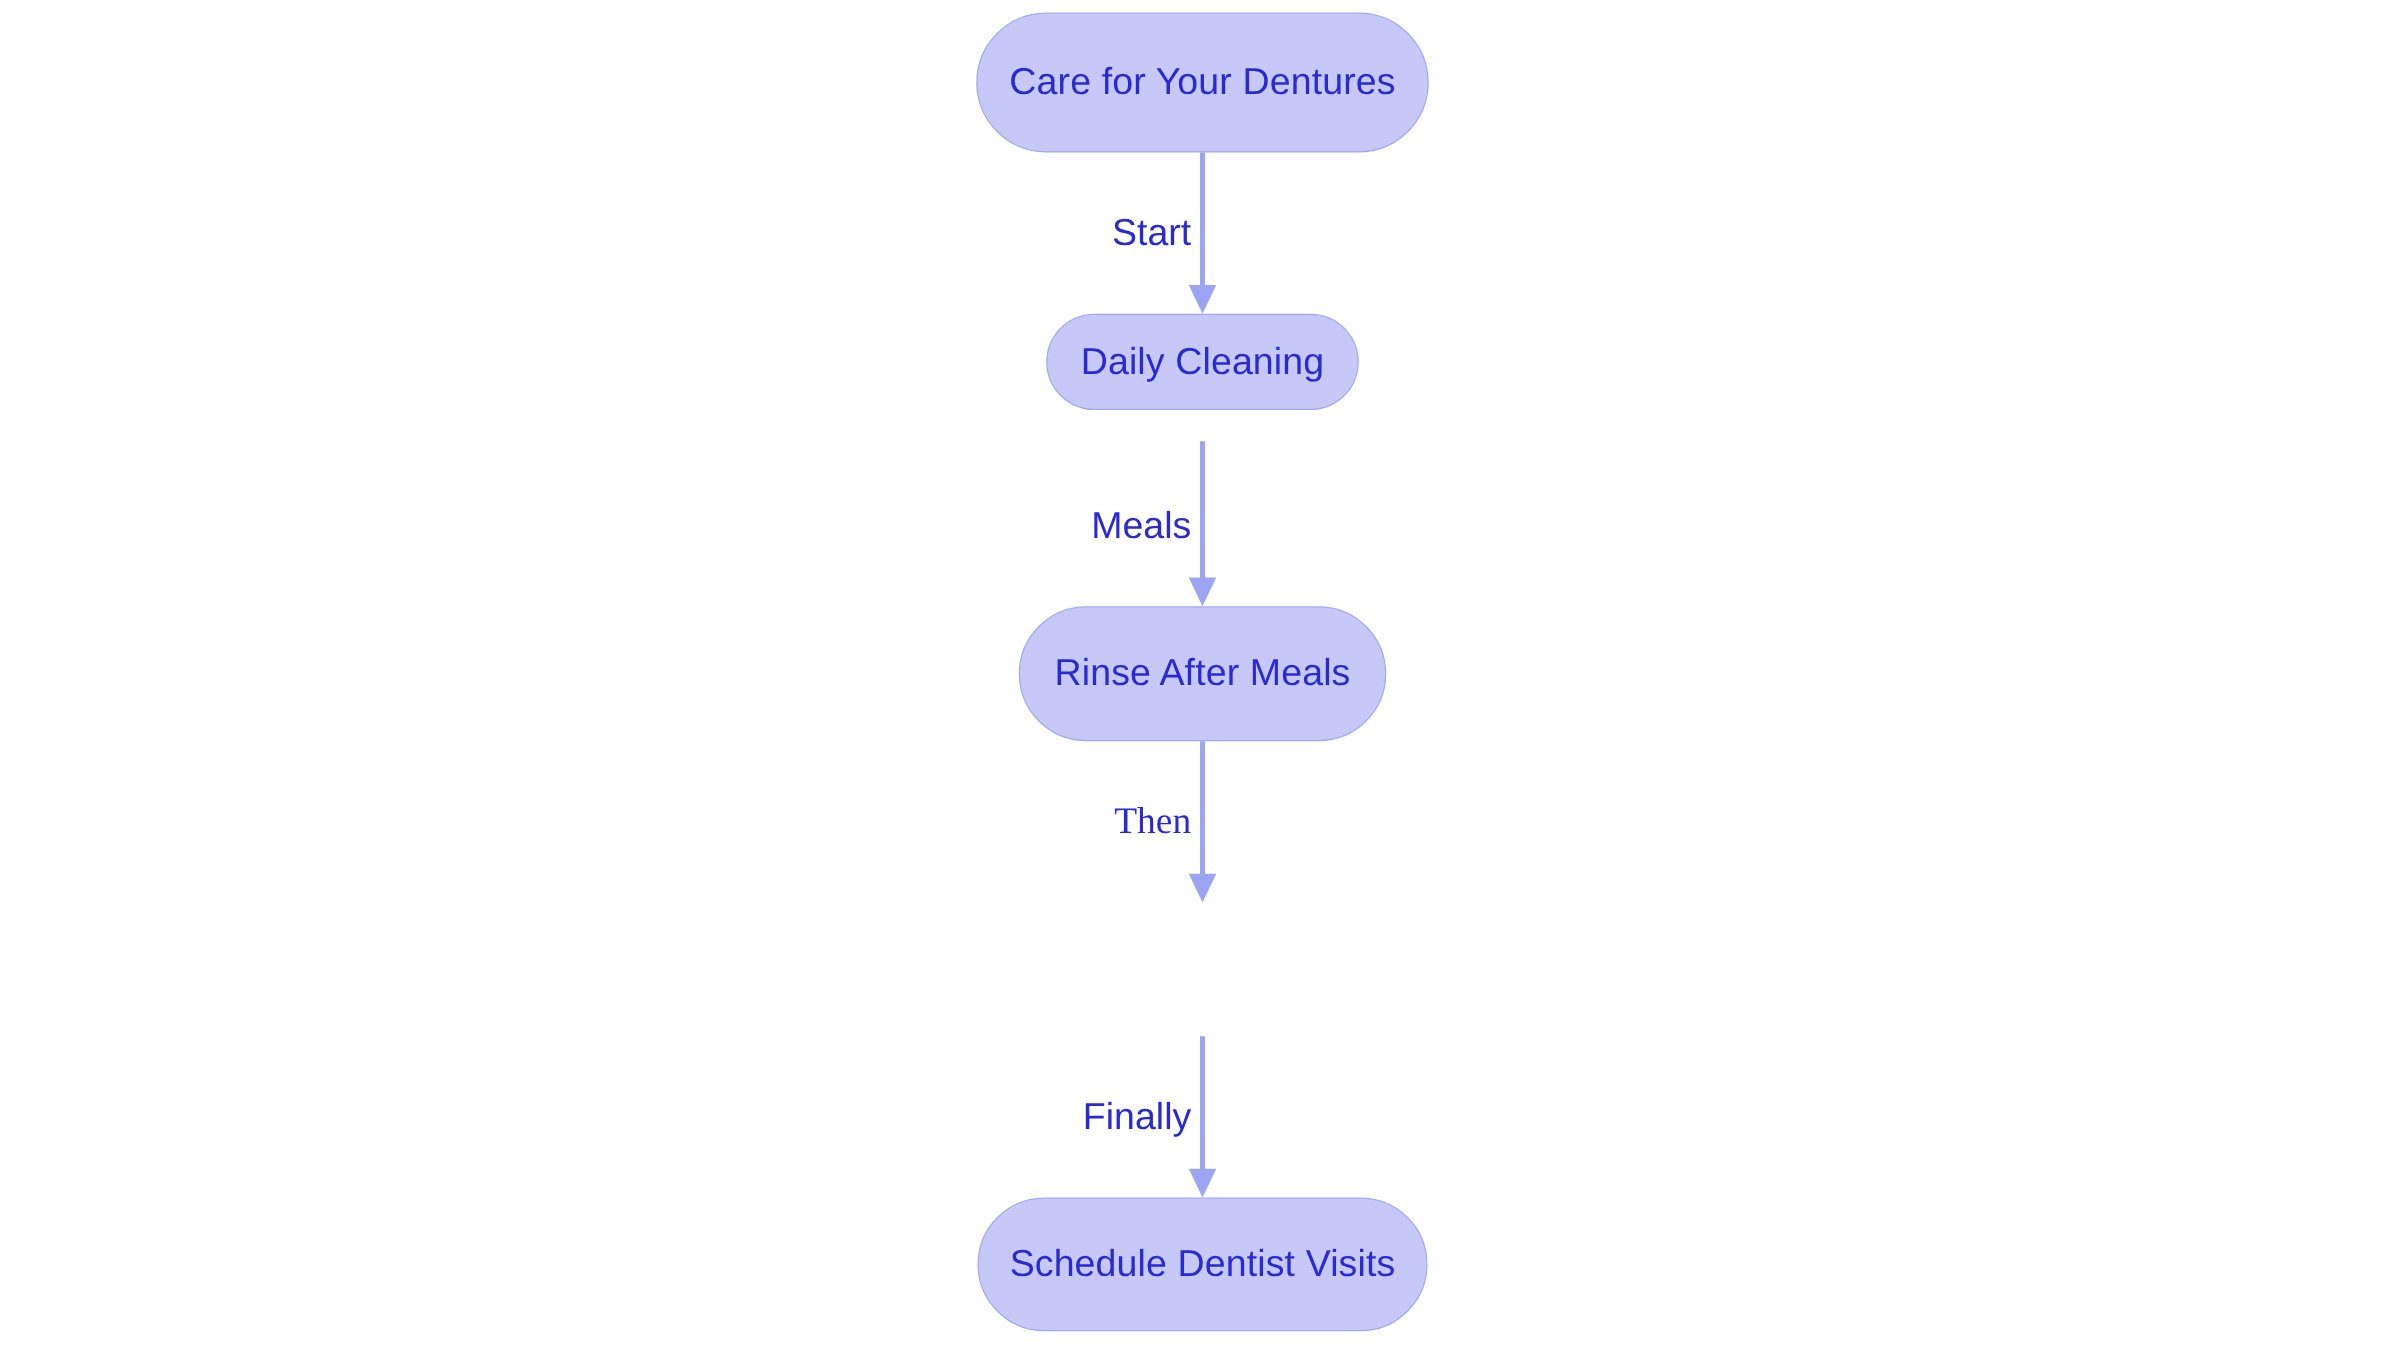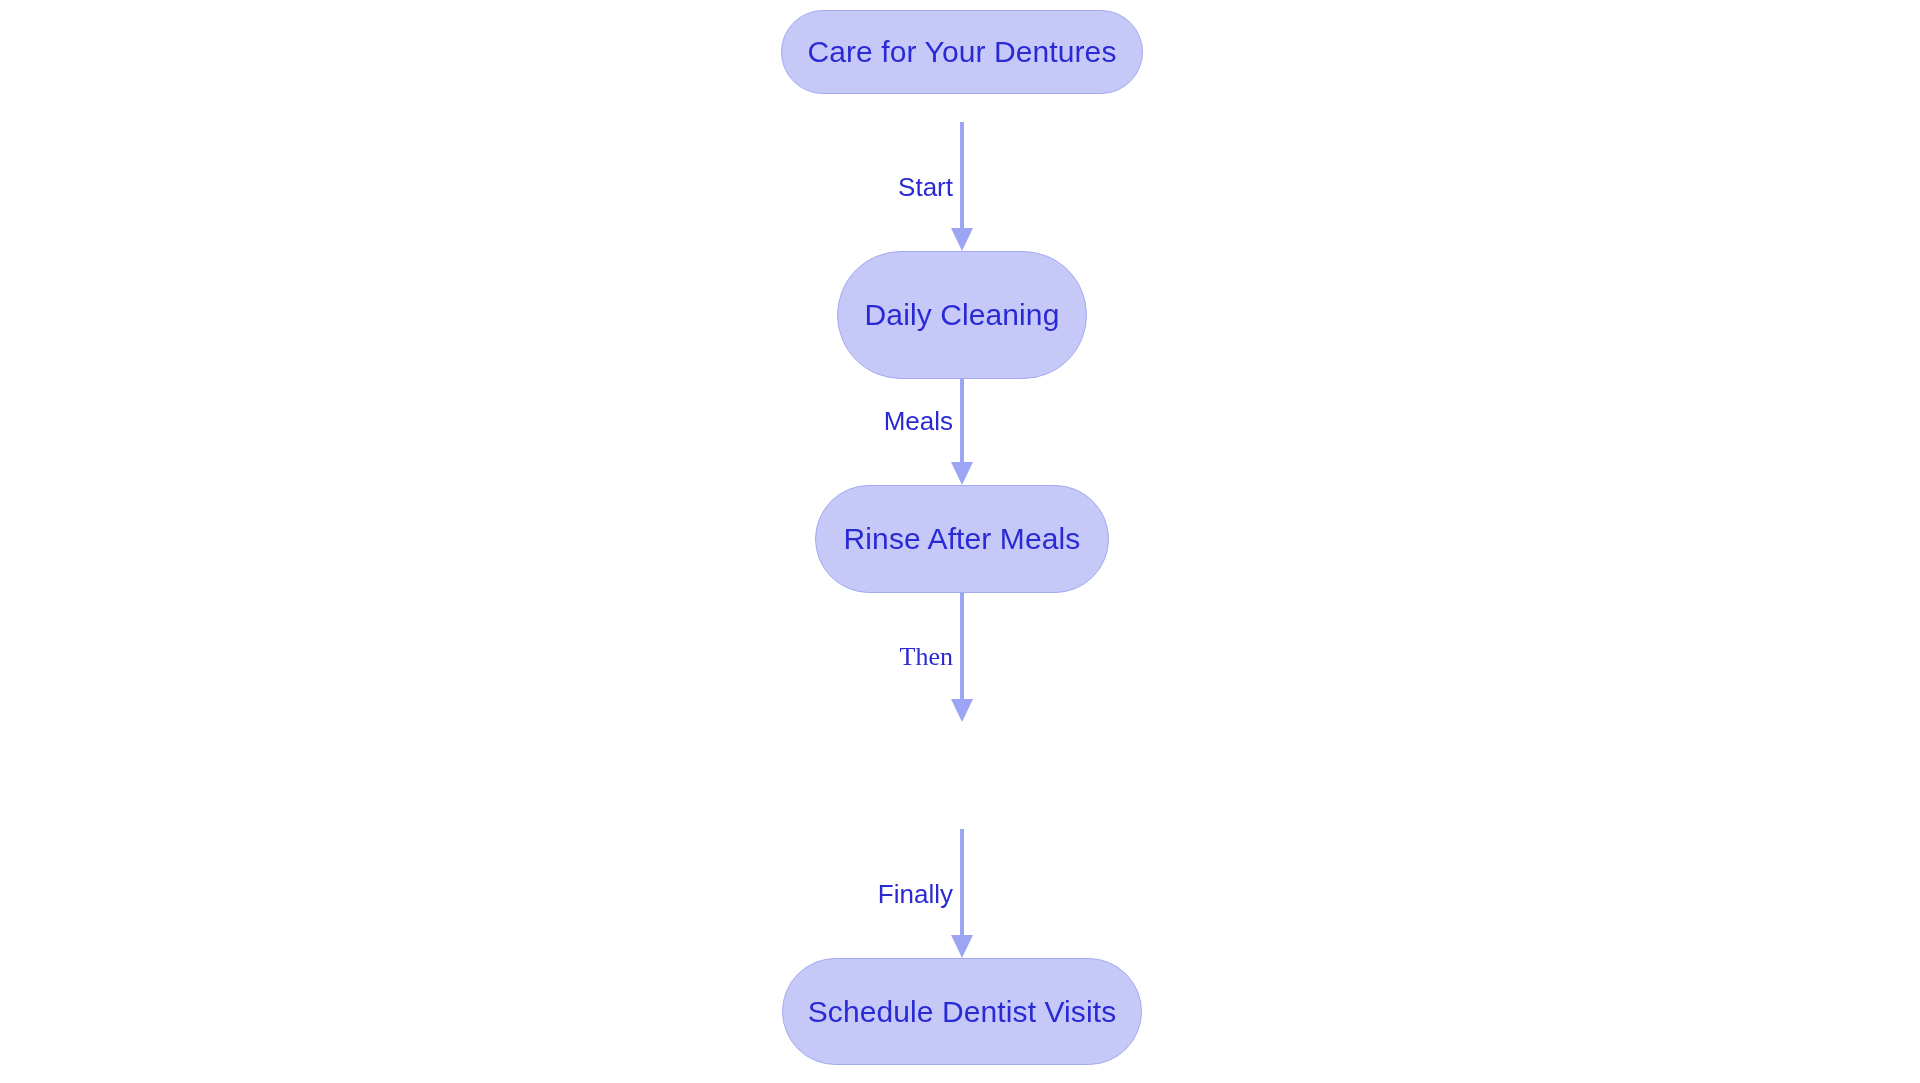--- a/index.html
+++ b/index.html
@@ -60,21 +60,21 @@
     height: 0;
     transform: translateX(-50%);
     border-left: 11px solid transparent;
     border-right: 11px solid transparent;
     border-top: 23px solid #9ba5f3;
   }
   .edge-label {
     position: absolute;
     color: #2a2ad4;
     font-family: "Liberation Sans", sans-serif;
-    font-size: 26px;
+    font-size: 30px;
     font-weight: 400;
     line-height: 1;
     white-space: nowrap;
     transform: translate(-100%, -50%);
     background: #ffffff;
     padding-right: 4px;
   }
 </style>
 </head>
 <body>
@@ -93,24 +93,24 @@
     <div class="edge" style="left: 962px; top: 593px; width: 60px; height: 129px;">
       <div class="edge-line" style="height: 109px;"></div>
       <div class="edge-arrowhead"></div>
     </div>
     <div class="edge-label" style="left: 957px; top: 657px; font-family: Liberation Serif, serif;">Then</div>
     <div class="edge" style="left: 962px; top: 829px; width: 60px; height: 129px;">
       <div class="edge-line" style="height: 109px;"></div>
       <div class="edge-arrowhead"></div>
     </div>
     <div class="edge-label" style="left: 957px; top: 894px;">Finally</div>
-    <div class="node" style="left: 962px; top: 10px; width: 362px; height: 84px;">
+    <div class="node" style="left: 962px; top: 10px; width: 362px; height: 112px;">
       <span class="node-label">Care for Your Dentures</span>
     </div>
-    <div class="node" style="left: 962px; top: 251px; width: 250px; height: 128px;">
+    <div class="node" style="left: 962px; top: 251px; width: 250px; height: 77px;">
       <span class="node-label">Daily Cleaning</span>
     </div>
     <div class="node" style="left: 962px; top: 485px; width: 294px; height: 108px; justify-content: center;">
       <span class="node-label">Rinse After Meals</span>
     </div>
     <div class="node" style="left: 962px; top: 958px; width: 360px; height: 107px;">
       <span class="node-label">Schedule Dentist Visits</span>
     </div>
   </div>
 

